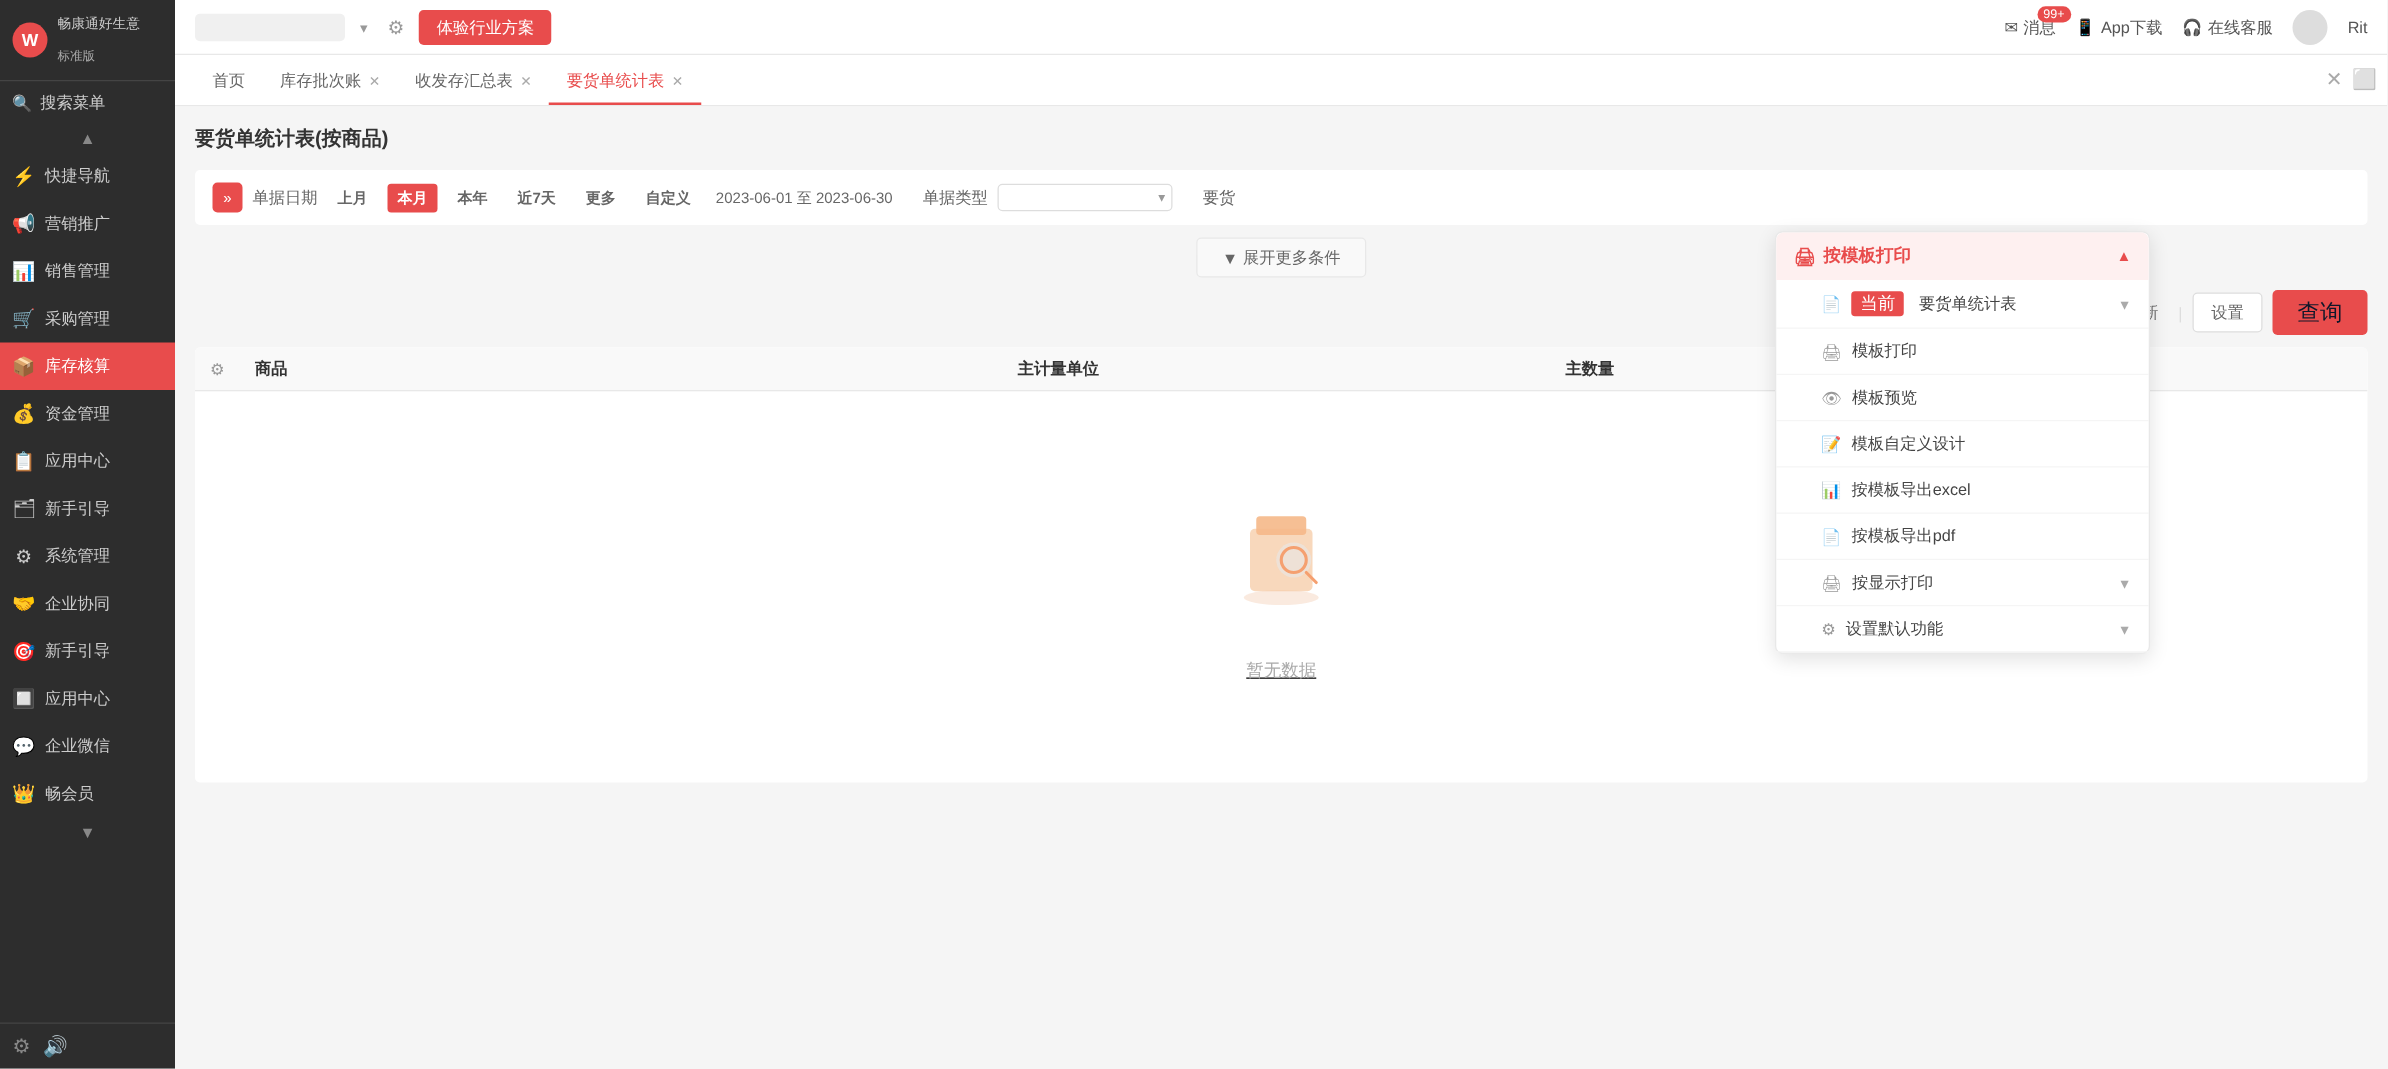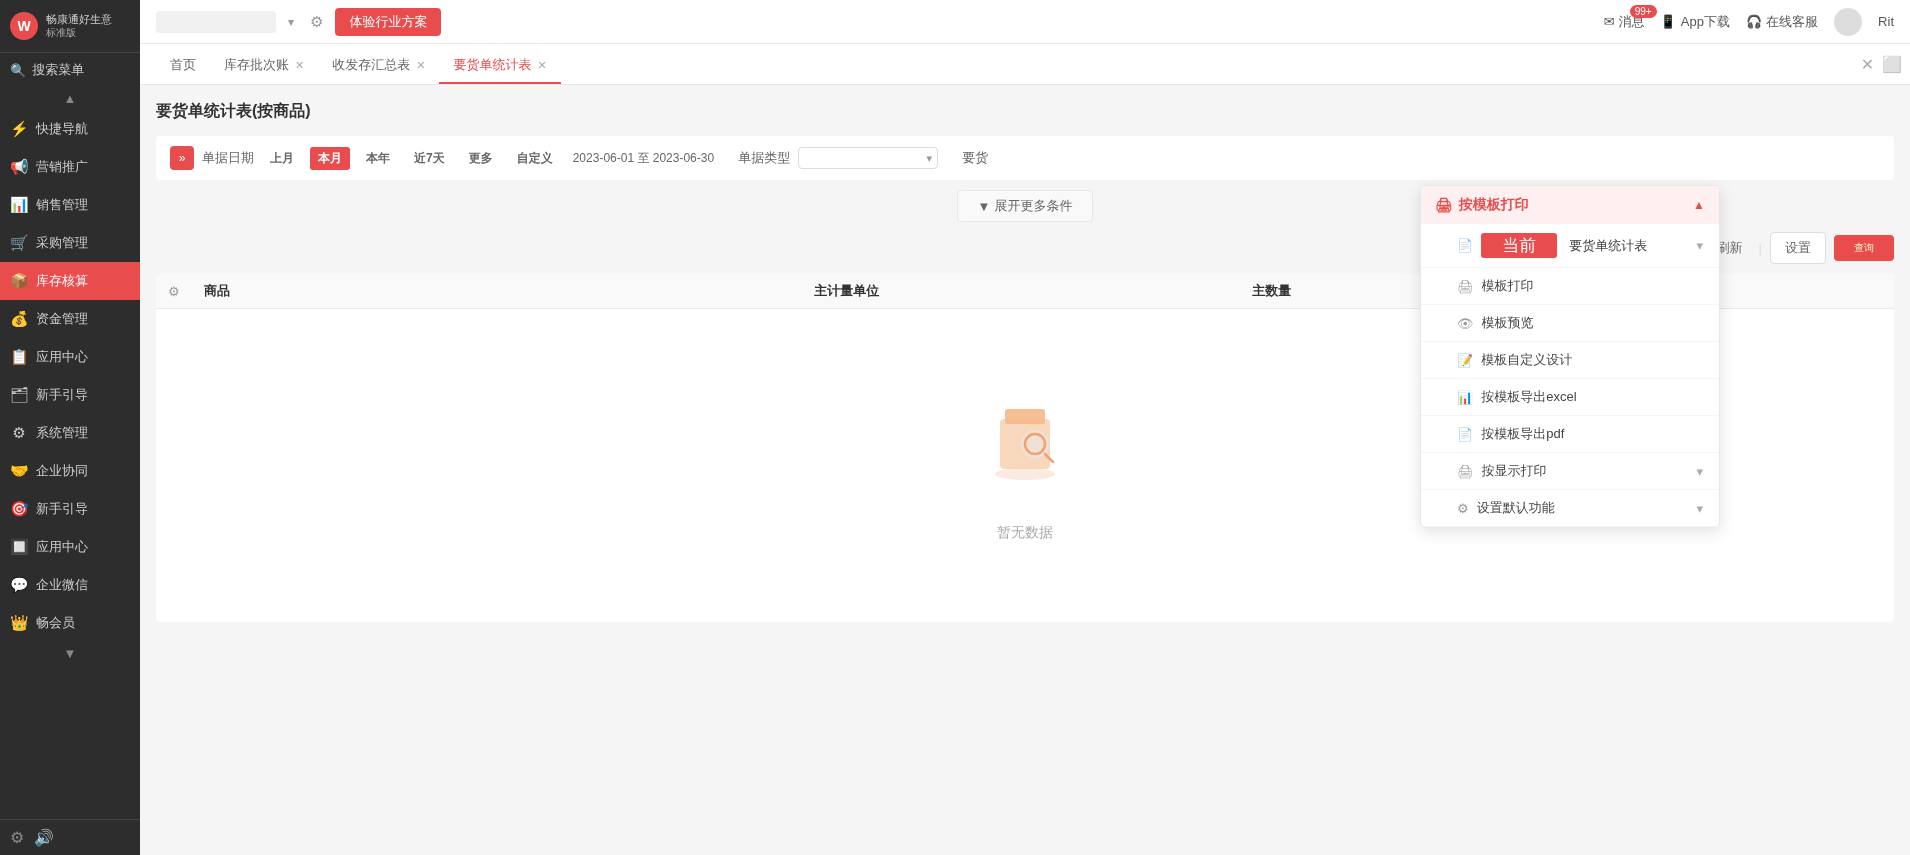--- a/index.html
+++ b/index.html
@@ -3,21 +3,21 @@
   <meta charset="utf-8">
   <style>
     * { box-sizing: border-box; margin: 0; padding: 0; }
     body { font-family: 'Microsoft YaHei', Arial, sans-serif; font-size: 13px; background: #f5f5f5; display: flex; height: 855px; overflow: hidden; }
 
     
     .sidebar { width: 140px; background: #2d2d2d; color: #ccc; display: flex; flex-direction: column; height: 100%; flex-shrink: 0; }
     .sidebar-logo { padding: 12px 10px; display: flex; align-items: center; gap: 8px; border-bottom: 1px solid #444; }
     .sidebar-logo-icon { width: 28px; height: 28px; background: #e84c4c; border-radius: 50%; display: flex; align-items: center; justify-content: center; color: white; font-size: 14px; font-weight: bold; }
     .sidebar-logo-text { font-size: 11px; color: #ccc; line-height: 1.3; }
-    .sidebar-logo-badge { font-size: 10px; color: #aaa; }
+    .sidebar-logo-badge { font-size: 10px; color: #aaa; margin-top: 12px; }
     .sidebar-search { padding: 8px 10px; display: flex; align-items: center; gap: 6px; cursor: pointer; color: #ccc; font-size: 13px; }
     .sidebar-item { padding: 10px 10px; display: flex; align-items: center; gap: 8px; cursor: pointer; color: #ccc; font-size: 13px; }
     .sidebar-item.active { background: #e84c4c; color: white; }
     .sidebar-item .icon { font-size: 15px; width: 18px; text-align: center; }
     .sidebar-scroll-btn { display: flex; align-items: center; justify-content: center; padding: 4px; color: #888; cursor: pointer; }
     .sidebar-bottom { margin-top: auto; padding: 8px 10px; display: flex; align-items: center; gap: 10px; border-top: 1px solid #444; }
     .sidebar-bottom-icon { color: #888; cursor: pointer; font-size: 16px; }
 
     
     .main { flex: 1; display: flex; flex-direction: column; overflow: hidden; }
@@ -59,46 +59,46 @@
     .filter-type-wrapper::after { content: '▾'; position: absolute; right: 6px; top: 50%; transform: translateY(-50%); color: #999; font-size: 11px; pointer-events: none; }
 
     .filter-row2 { display: flex; justify-content: center; margin-bottom: 10px; }
     .expand-more-full { background: #f9f9f9; border: 1px solid #e8e8e8; border-radius: 4px; padding: 6px 20px; font-size: 13px; color: #666; cursor: pointer; display: flex; align-items: center; gap: 4px; }
 
     
     .action-bar { display: flex; justify-content: flex-end; gap: 8px; margin-bottom: 10px; align-items: center; }
     .action-print-btn { display: flex; align-items: center; gap: 4px; background: none; border: none; color: #e84c4c; font-size: 13px; cursor: pointer; padding: 4px 8px; }
     .action-export-btn { display: flex; align-items: center; gap: 4px; background: none; border: none; color: #666; font-size: 13px; cursor: pointer; padding: 4px 8px; }
     .action-refresh-btn { display: flex; align-items: center; gap: 4px; background: none; border: none; color: #666; font-size: 13px; cursor: pointer; padding: 4px 8px; }
-    .action-query-btn { background: #e84c4c; color: #fef9c3; border: none; border-radius: 4px; padding: 6px 20px; font-size: 10px; cursor: pointer; }
+    .action-query-btn { background: #e84c4c; color: #0f172a; border: none; border-radius: 4px; padding: 6px 20px; font-size: 18px; cursor: pointer; }
     .action-settings-btn { background: white; color: #666; border: 1px solid #ddd; border-radius: 4px; padding: 6px 14px; font-size: 13px; cursor: pointer; }
 
     
     .table-wrap { background: #fff; border-radius: 4px; overflow: hidden; }
     .table-header { display: flex; align-items: center; background: #f9f9f9; border-bottom: 1px solid #e8e8e8; padding: 8px 12px; }
     .col-gear { width: 36px; color: #999; cursor: pointer; }
     .col-goods { flex: 2; font-weight: bold; color: #333; }
     .col-unit { flex: 1; font-weight: bold; color: #333; }
     .col-qty { flex: 1; font-weight: bold; color: #333; text-align: center; }
     .col-retail { flex: 1.5; font-weight: bold; color: #333; }
 
     
-    .empty-state { display: flex; flex-direction: column; align-items: center; justify-content: center; padding: 80px 20px; }
+    .empty-state { display: flex; flex-direction: column; align-items: center; justify-content: center; padding: 80px 20px; text-decoration: underline; }
     .empty-icon { font-size: 80px; margin-bottom: 16px; }
     .empty-text { color: #aaa; font-size: 14px; }
 
     
     .print-dropdown { position: absolute; top: 100px; right: 190px; background: white; border: 1px solid #e8e8e8; border-radius: 6px; box-shadow: 0 4px 16px rgba(0,0,0,0.12); width: 300px; z-index: 100; }
     .print-dropdown-header { background: #fef0f0; padding: 10px 14px; display: flex; align-items: center; justify-content: space-between; border-radius: 6px 6px 0 0; cursor: pointer; }
     .print-dropdown-title { color: #e84c4c; font-size: 14px; font-weight: bold; display: flex; align-items: center; gap: 6px; }
     .print-dropdown-chevron { color: #e84c4c; font-size: 12px; }
     .dropdown-item { padding: 9px 16px 9px 36px; display: flex; align-items: center; gap: 8px; color: #444; font-size: 13px; cursor: pointer; border-bottom: 1px solid #f5f5f5; }
     .dropdown-subitem { padding: 9px 16px 9px 36px; display: flex; align-items: center; justify-content: space-between; color: #444; font-size: 13px; cursor: pointer; border-bottom: 1px solid #f5f5f5; }
     .dropdown-subitem-left { display: flex; align-items: center; gap: 8px; }
-    .current-label { background: #e84c4c; color: white; font-size: 17px; border-radius: 3px; padding: 1px 21px; margin-right: 4px; }
+    .current-label { background: #e84c4c; color: white; font-size: 14px; border-radius: 3px; padding: 1px 7px; margin-right: 4px; }
 
     .tabs-wrapper { position: relative; }
   </style>
 </head>
 <body>
 
 <div class="sidebar">
   <div class="sidebar-logo">
     <div class="sidebar-logo-icon">W</div>
     <div>

